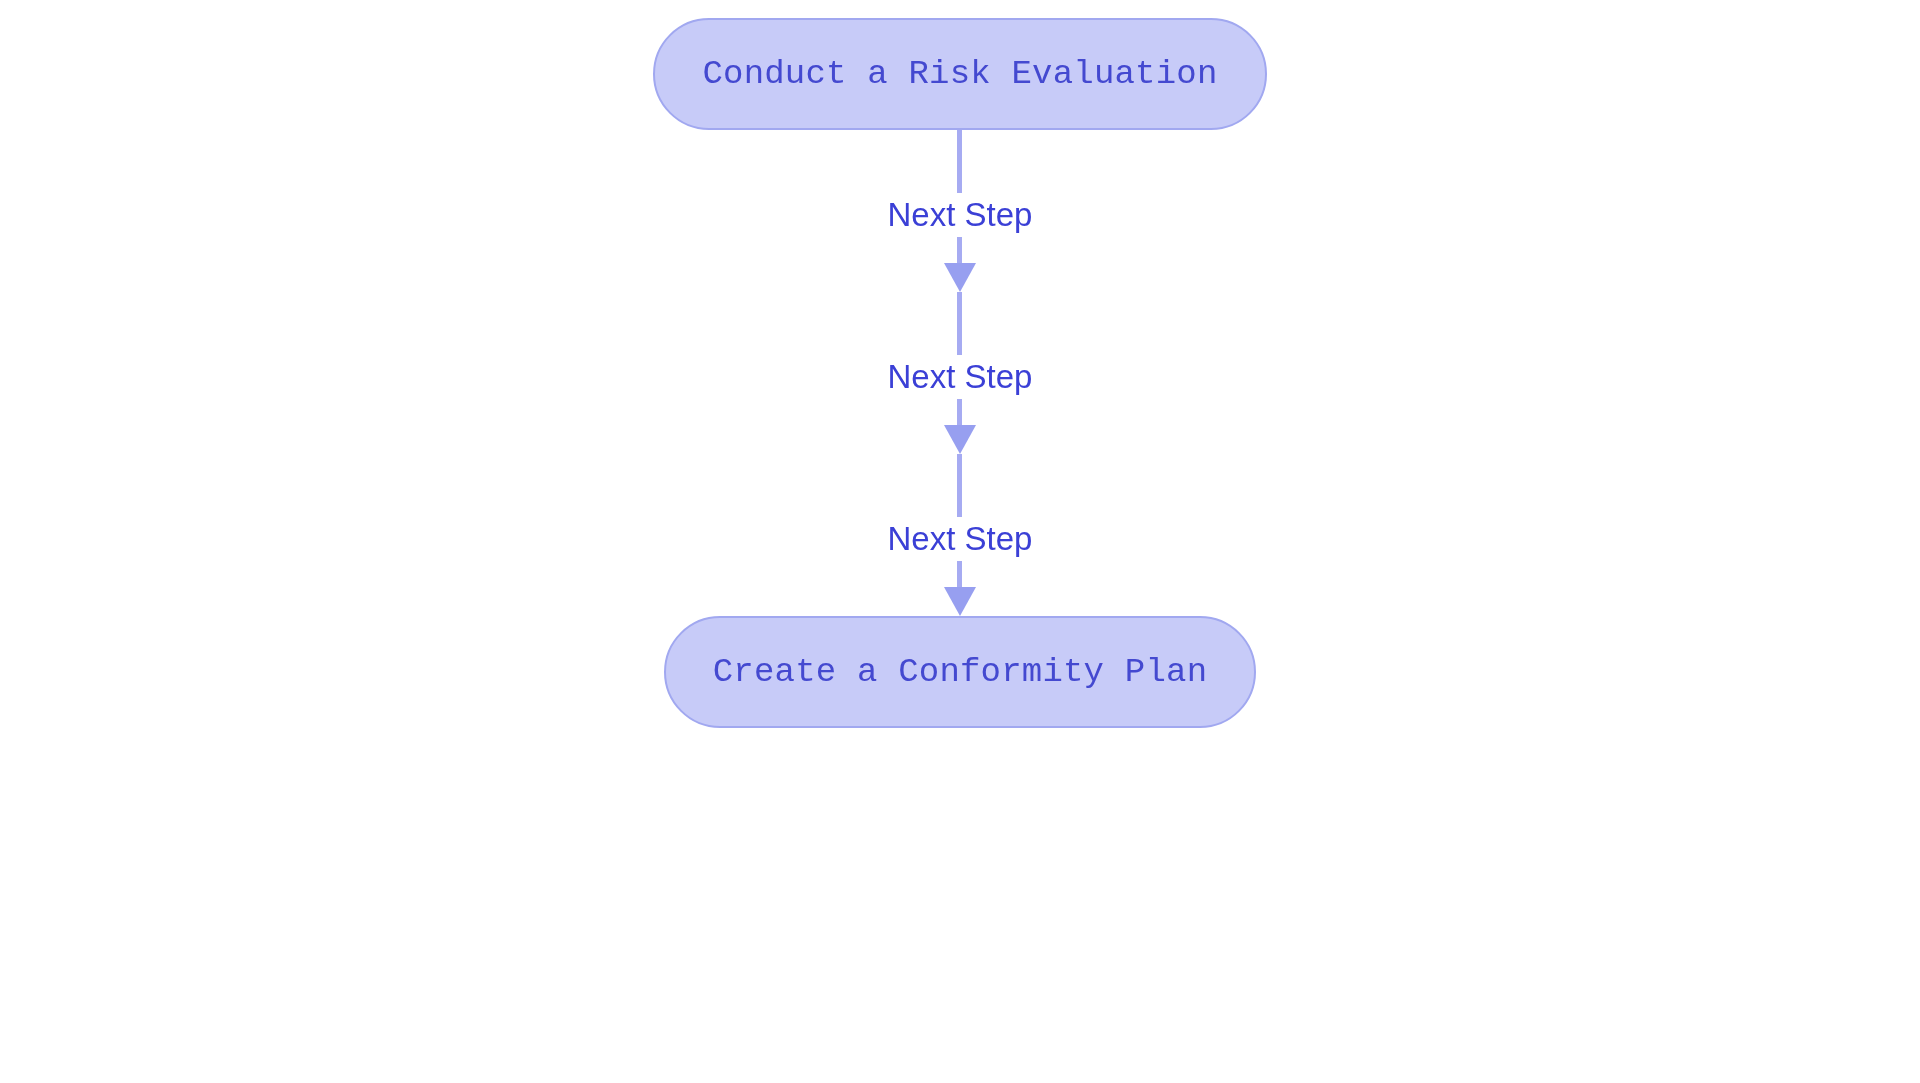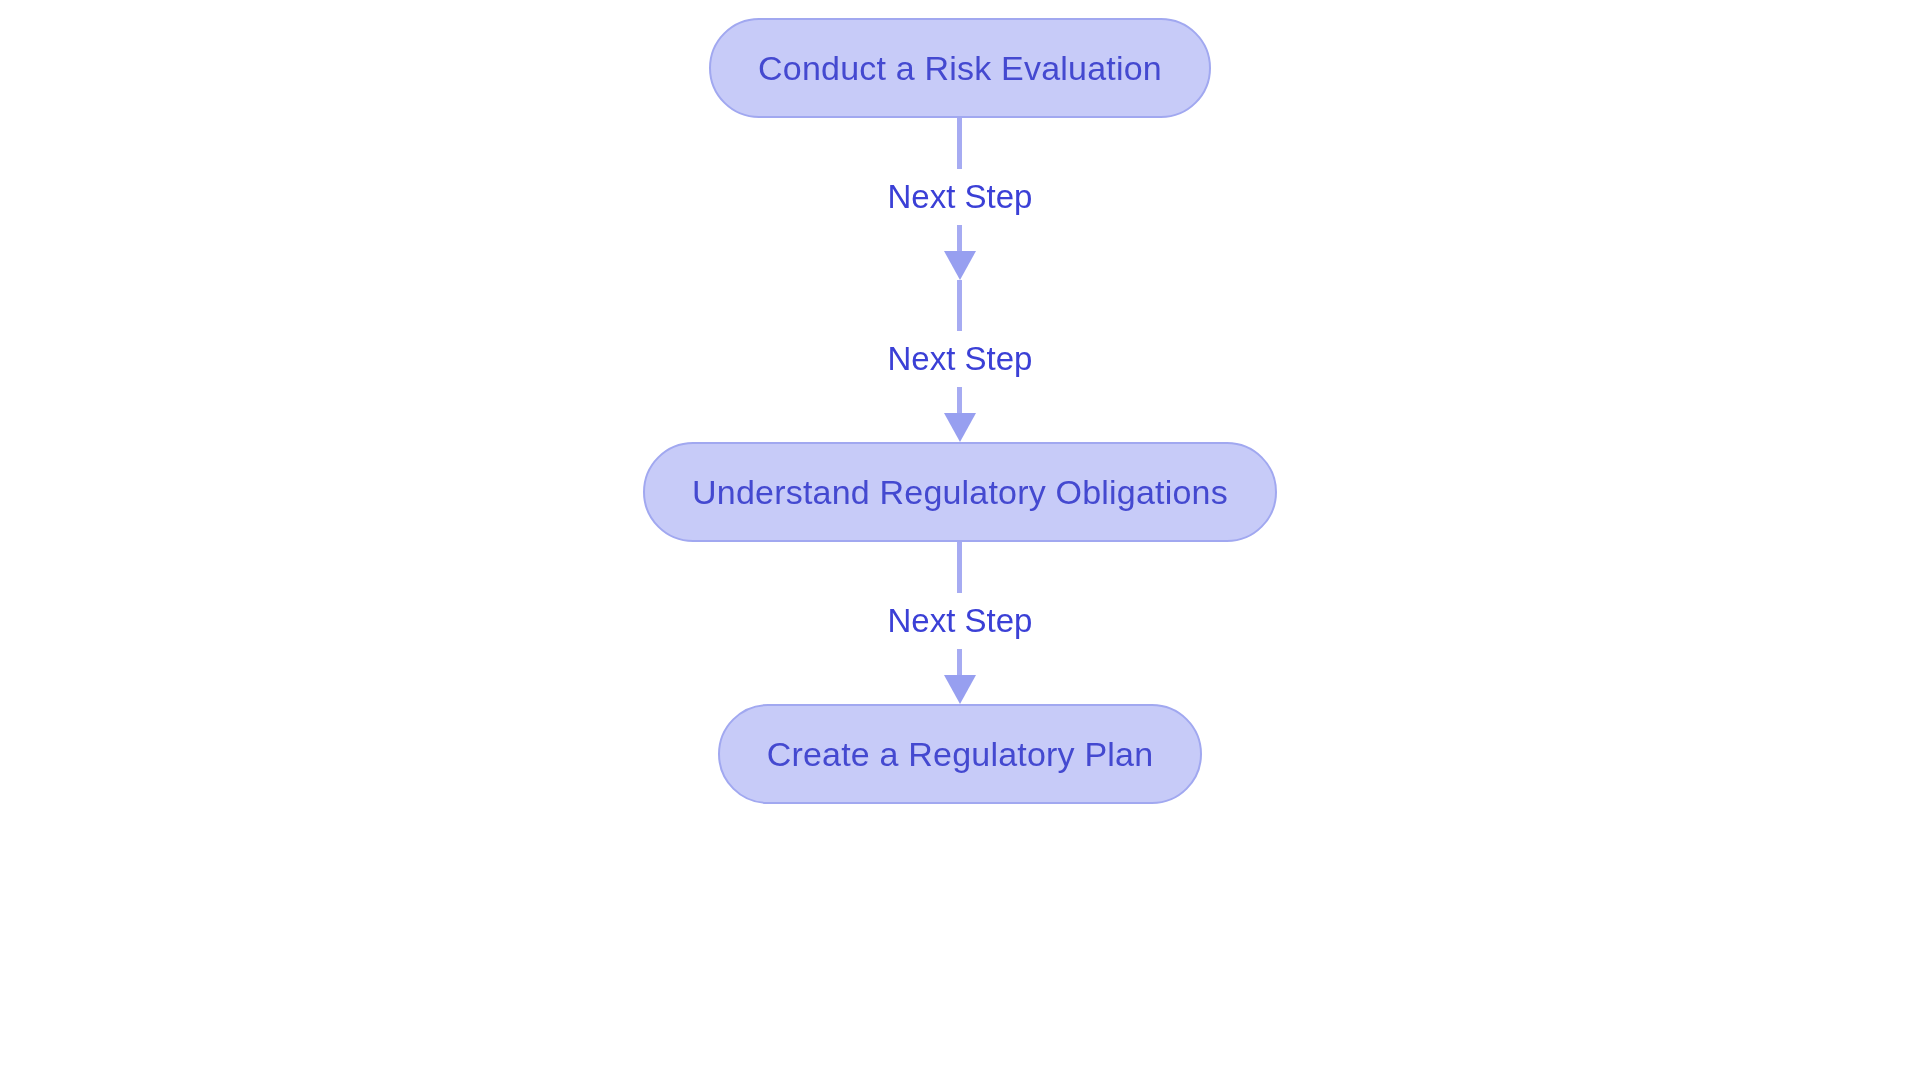--- a/index.html
+++ b/index.html
@@ -13,29 +13,30 @@
   .canvas {
     position: relative;
     width: 1920px;
     height: 1083px;
     display: flex;
     flex-direction: column;
     align-items: center;
     padding-top: 18px;
   }
   .flow-node {
-    height: 100px;
+    height: 112px;
     padding: 0 47px;
     border-radius: 69px;
     background: #c7cbf8;
     border: 2px solid #a1a8f0;
     display: flex;
     align-items: center;
     justify-content: center;
     flex: 0 0 auto;
+    font-family: Liberation Mono, monospace;
   }
   .flow-node .node-label {
     font-size: 34px;
     letter-spacing: 0.2px;
     color: #4449d0;
     white-space: nowrap;
   }
   .connector {
     height: 162px;
     display: flex;
@@ -45,21 +46,21 @@
   }
   .connector .edge-seg-top {
     width: 5px;
     flex: 1 1 auto;
     background: #a6abf2;
   }
   .connector .edge-label {
     font-size: 33px;
     color: #3b40d6;
     line-height: 40px;
-    margin: 8px 0;
+    margin: 2px 0;
     white-space: nowrap;
     background: #ffffff;
   }
   .connector .edge-seg-bottom {
     width: 5px;
     height: 26px;
     background: #a6abf2;
   }
   .connector .arrowhead {
     width: 0;
@@ -86,28 +87,25 @@
   </div>
 
 
   <div class="connector">
     <div class="edge-seg-top"></div>
     <div class="edge-label">Next Step</div>
     <div class="edge-seg-bottom"></div>
     <div class="arrowhead"></div>
   </div>
 
-  <div class="flow-node">
-    <span class="node-label">Understand Regulatory Obligations</span>
-  </div>
 
   <div class="connector">
     <div class="edge-seg-top"></div>
     <div class="edge-label">Next Step</div>
     <div class="edge-seg-bottom"></div>
     <div class="arrowhead"></div>
   </div>
 
   <div class="flow-node">
-    <span class="node-label">Create a Regulatory Plan</span>
+    <span class="node-label">Create a Conformity Plan</span>
   </div>
 
 </div>
 
 </body></html>

